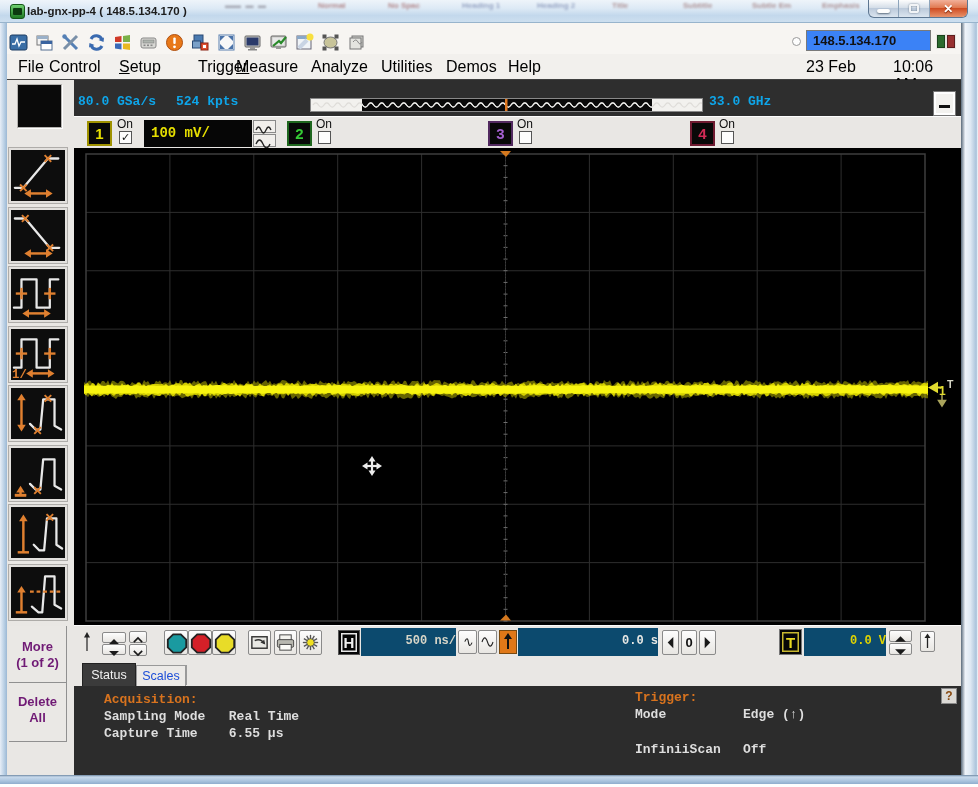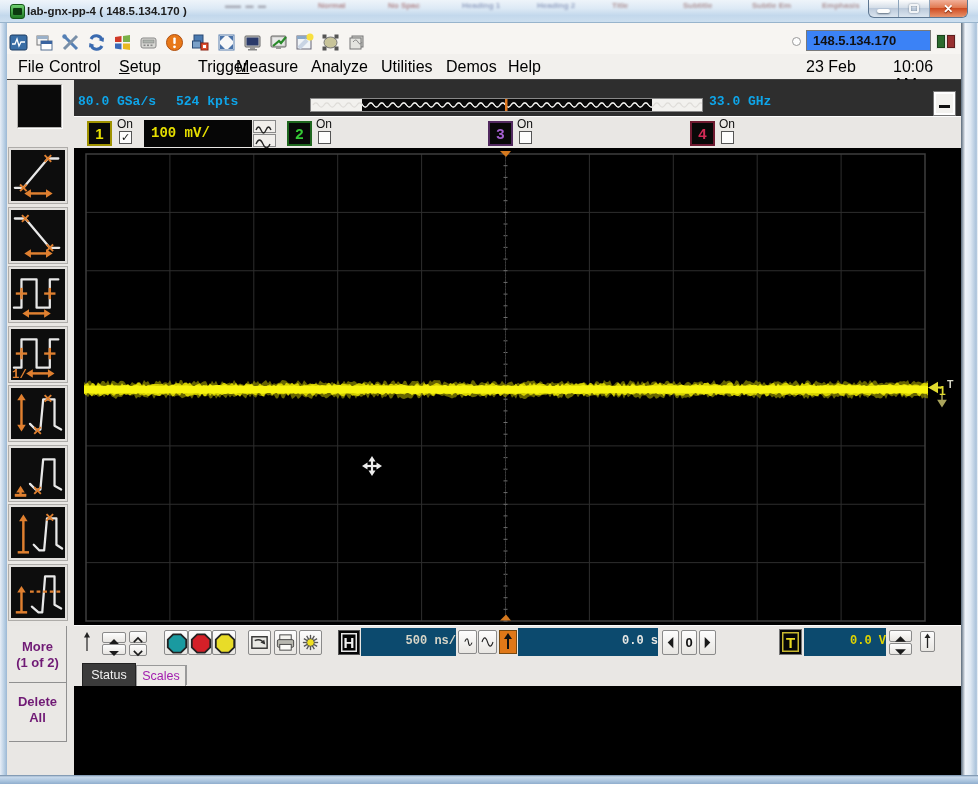--- a/index.html
+++ b/index.html
@@ -55,21 +55,21 @@
 .wavebtn{left:179px;width:23px;height:13px;background:#f1efec;border:1px solid #8a8a8a;}
 
 #scope{left:0;top:68px;width:887px;height:477px;background:#000;}
 
 #ctlrow{left:0;top:545px;width:887px;height:33px;background:#e9e7e4;border-top:1px solid #fbfbfb;font-family:"Liberation Mono",monospace;}
 .lbtn{background:linear-gradient(#fdfdfd,#e8e6e2);border:1px solid #8a8a8a;border-radius:2px;}
 .blackfield{background:#0c4a6e;font-weight:bold;font-size:12px;font-family:"Liberation Mono",monospace;text-align:right;}
 
 #tabs{left:0;top:578px;width:887px;height:28px;background:#e9e7e4;}
 #tabstatus{left:8px;top:5px;width:54px;height:23px;background:#3b3b3b;color:#f2f2f2;font-size:12.5px;text-align:center;line-height:22px;border:1px solid #222;border-bottom:none;}
-#tabscales{left:62px;top:7px;width:50px;height:21px;background:#eceae7;color:#a21caf;font-size:12.5px;text-align:center;line-height:20px;border:1px solid #999;border-bottom:none;}
+#tabscales{left:62px;top:7px;width:50px;height:21px;background:#eceae7;color:#1d4ed8;font-size:12.5px;text-align:center;line-height:20px;border:1px solid #999;border-bottom:none;}
 
 #spanel{left:0;top:606px;width:887px;height:89px;background:#2c2c2c;font-family:"Liberation Mono",monospace;font-weight:bold;font-size:13px;color:#dedede;}
 #spanel .or{color:#d8731e;}
 #qbtn{left:867px;top:2px;width:16px;height:16px;background:#dcdad6;border:1px solid #888;color:#8a4a10;font-size:12px;font-weight:bold;text-align:center;line-height:15px;font-family:"Liberation Sans",sans-serif;}
 </style></head>
 <body>
 <div id="win">
 
   <div id="titlebar" class="abs"></div>
   <div class="abs ghost" style="left:225px;color:#8a8a95;">▬▬ &nbsp;▬ &nbsp;▬</div>
@@ -521,20 +521,31 @@
           <div class="lbtn abs" style="left:846px;top:5px;width:15px;height:21px;"><svg width="100%" height="100%" viewBox="0 0 13 19">
               <line x1="6.5" y1="4" x2="6.5" y2="16" stroke="#222" stroke-width="1.3"></line>
               <polygon points="6.5,1.5 3.5,6 9.5,6" fill="#222"></polygon>
             </svg></div>
         </div>
       <div id="tabs" class="abs">
         <div id="tabstatus" class="abs">Status</div>
         <div id="tabscales" class="abs">Scales</div>
         <div class="abs" style="left:112px;top:7px;width:1px;height:20px;background:#9a9a9a;"></div>
       </div>
+      <div id="spanel" class="abs">
+        <div class="abs or" style="left:30px;top:6px;">Acquisition:</div>
+        <div class="abs" style="left:30px;top:23px;">Sampling Mode&nbsp;&nbsp;&nbsp;Real Time</div>
+        <div class="abs" style="left:30px;top:40px;">Capture Time&nbsp;&nbsp;&nbsp;&nbsp;6.55 µs</div>
+        <div class="abs or" style="left:561px;top:4px;">Trigger:</div>
+        <div class="abs" style="left:561px;top:21px;">Mode</div>
+        <div class="abs" style="left:669px;top:21px;">Edge (↑)</div>
+        <div class="abs" style="left:561px;top:56px;">InfiniiScan</div>
+        <div class="abs" style="left:669px;top:56px;">Off</div>
+        <div id="qbtn" class="abs">?</div>
+      </div>
     </div>
   </div>
 
   <div id="lborder" class="abs"></div>
   <div id="rborder" class="abs"></div>
   <div id="bborder" class="abs"></div>
   <div id="bb2" class="abs"></div>
 </div>
 
 </body></html>

